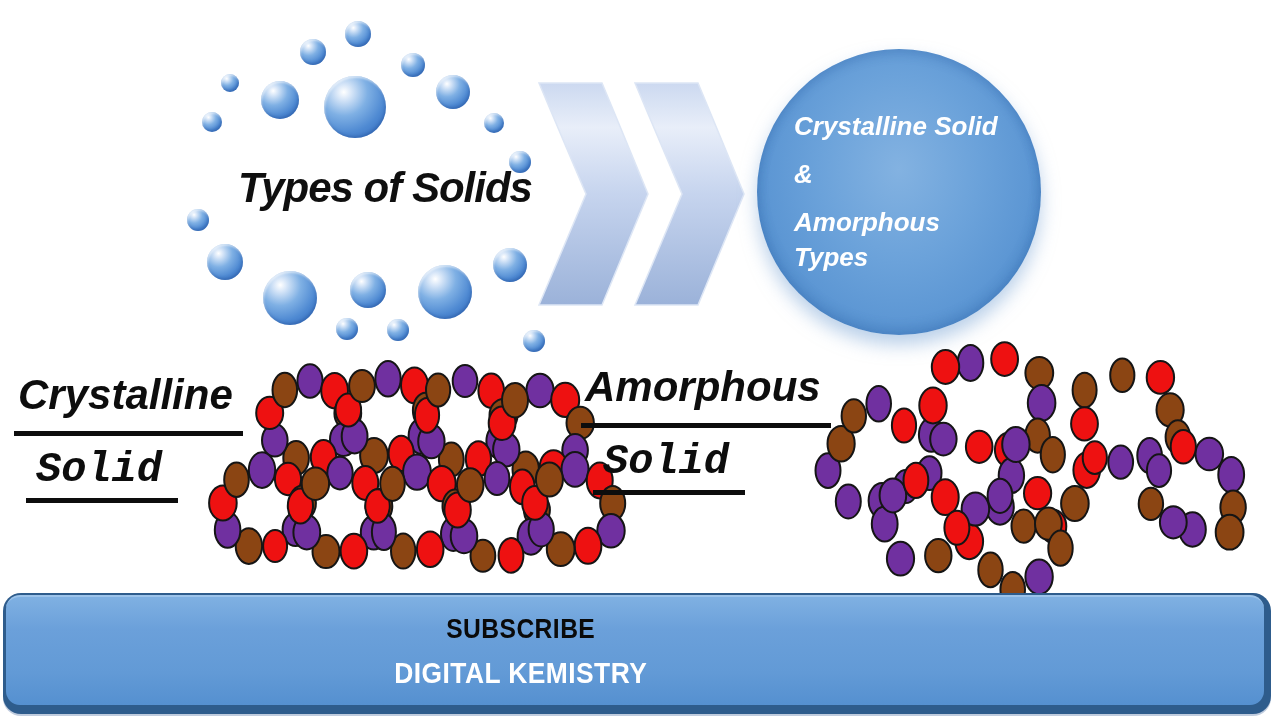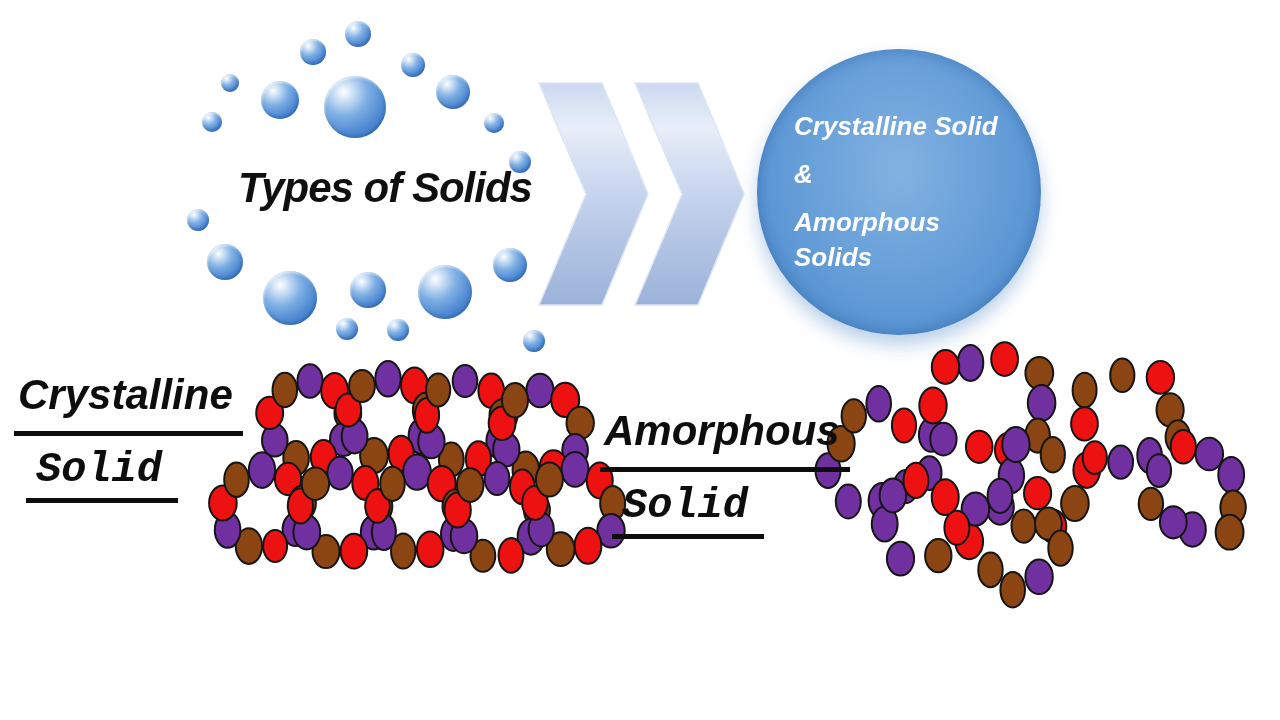--- a/index.html
+++ b/index.html
@@ -35,21 +35,21 @@
   
   .struct-label{
     position:absolute;font-style:italic;font-weight:700;font-size:42px;color:#0d0d0d;line-height:1;
   }
   .struct-label .u{
     display:inline-block;border-bottom:5px solid #0d0d0d;padding:0 10px 15px 4px;
   }
   .struct-label .line2{margin-top:10px;margin-left:12px;}
   .struct-label .line2 .u{padding:0 16px 7px 10px;font-family:Liberation Mono, monospace;}
   #label-crystalline{left:14px;top:374px;}
-  #label-amorphous{left:600px;top:366px;margin-top:44px;}
+  #label-amorphous{left:581px;top:366px;}
   
   .banner{
     position:absolute;left:3px;top:593px;width:1268px;height:121px;border-radius:18px;
     background:#2e5c8c;padding:0;box-sizing:border-box;
     box-shadow:0 2px 0 rgba(150,170,200,.6);
     border:none;cursor:pointer;
   }
   .banner-inner{
     position:absolute;left:3px;top:2px;right:7px;bottom:9px;border-radius:14px;
     background:linear-gradient(180deg,#7fb0e2 0%, #6ba0da 30%, #629ad6 70%, #5590d0 100%);
@@ -101,21 +101,21 @@
         <stop offset="1" stop-color="#9bb2d9"></stop>
       </linearGradient>
     </defs>
     <polygon points="539,83 602,83 648,194 602,305 539,305 586,194" fill="url(#chevGrad)" stroke="#dde6f5" stroke-width="1.5"></polygon>
     <polygon points="635,83 698,83 744,194 698,305 635,305 682,194" fill="url(#chevGrad)" stroke="#dde6f5" stroke-width="1.5"></polygon>
   </svg>
 
   <div class="result-circle">
     <p>Crystalline Solid</p>
     <p>&amp;</p>
-    <p>Amorphous Solids</p>
+    <p>Amorphous Types</p>
   </div>
 
   <svg class="layer-svg" viewBox="0 0 1280 720">
     <g id="crystalline-structure">
         <ellipse cx="310.0" cy="381.0" rx="12.6" ry="16.7" fill="#7030A0" stroke="#151515" stroke-width="2"></ellipse>
         <ellipse cx="334.6" cy="390.7" rx="13.4" ry="17.7" fill="#EE1111" stroke="#151515" stroke-width="2"></ellipse>
         <ellipse cx="347.8" cy="413.3" rx="13.4" ry="16.2" fill="#8B4513" stroke="#151515" stroke-width="2"></ellipse>
         <ellipse cx="343.6" cy="439.4" rx="13.6" ry="16.5" fill="#7030A0" stroke="#151515" stroke-width="2"></ellipse>
         <ellipse cx="323.5" cy="457.1" rx="12.7" ry="17.0" fill="#EE1111" stroke="#151515" stroke-width="2"></ellipse>
         <ellipse cx="296.1" cy="458.1" rx="12.8" ry="17.0" fill="#8B4513" stroke="#151515" stroke-width="2"></ellipse>
@@ -263,14 +263,22 @@
 
   <div class="struct-label" id="label-crystalline">
     <div><span class="u">Crystalline</span></div>
     <div class="line2"><span class="u">Solid</span></div>
   </div>
   <div class="struct-label" id="label-amorphous">
     <div><span class="u">Amorphous</span></div>
     <div class="line2"><span class="u">Solid</span></div>
   </div>
 
+  <div class="banner">
+    <div class="banner-inner">
+      <div class="banner-text">
+        <div class="banner-line l1">SUBSCRIBE</div>
+        <div class="banner-line l2">DIGITAL KEMISTRY</div>
+      </div>
+    </div>
+  </div>
 
 </div>
 
 </body></html>

